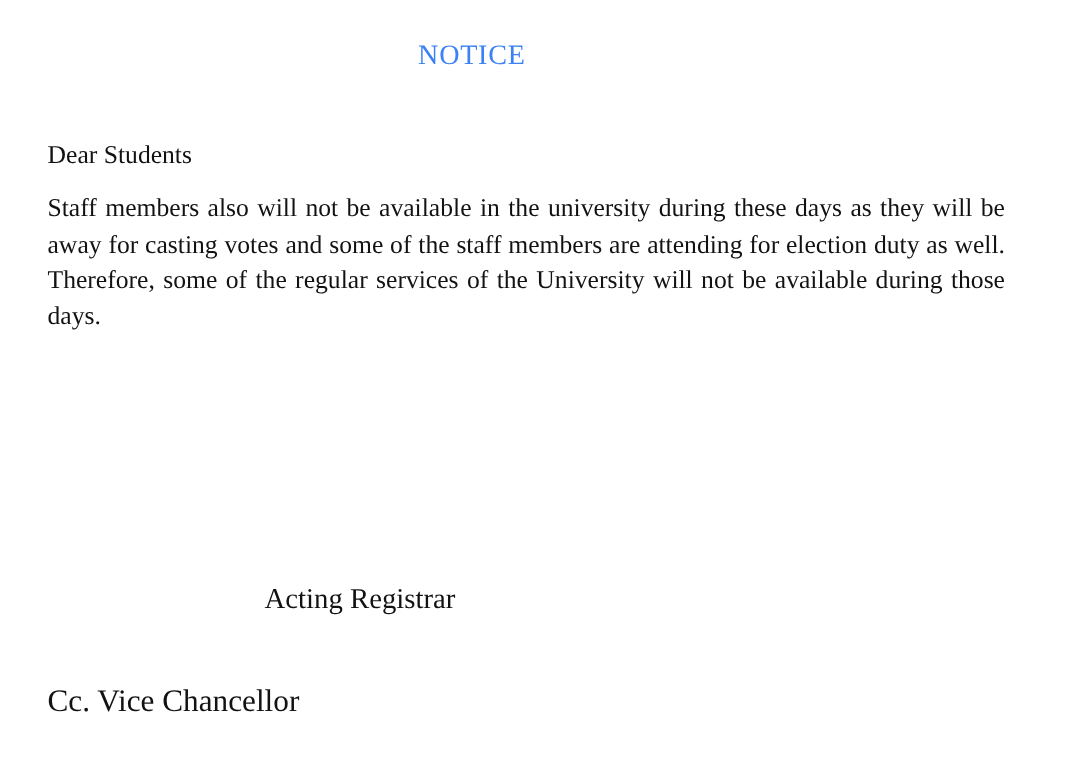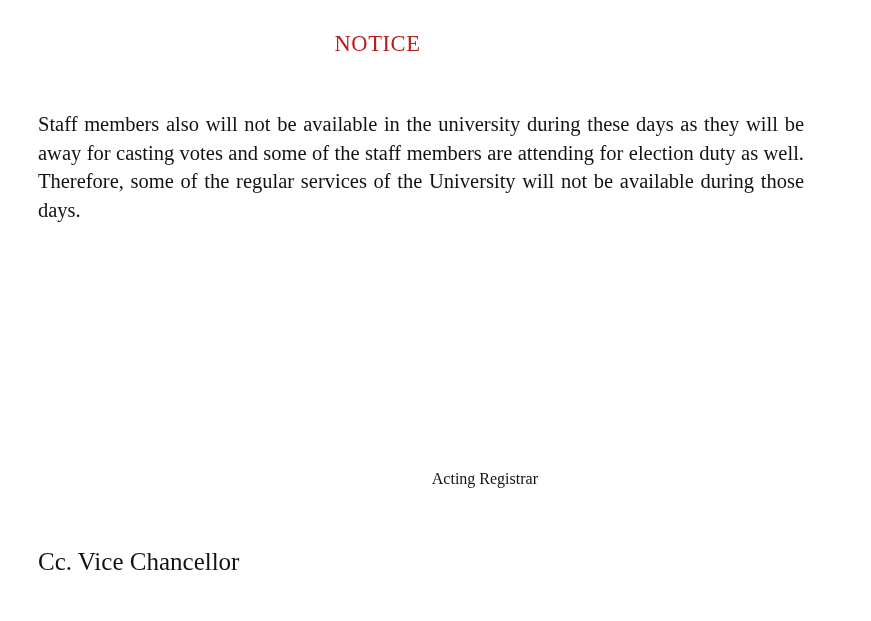--- a/index.html
+++ b/index.html
@@ -29,21 +29,21 @@
   .notice-title {
     position: absolute;
     left: 0;
     top: 30px;
     width: 755px;           
     text-align: center;
     font-size: 22.5px;
     font-weight: 400;
     letter-spacing: 0.6px;
     line-height: 1.25;
-    color: #b91c1c;
+    color: #3b82f6;
     margin: 0;
   }
 
   
   .body-col {
     position: absolute;
     left: 38px;
     top: 110px;
     width: 766px;
   }
@@ -68,24 +68,24 @@
   }
 
   
   .signoff {
     position: absolute;
     left: 38px;
     top: 465px;
     width: 500px;
   }
   .signoff-line {
-    font-size: 16px;
+    font-size: 23px;
     line-height: 28px;
     margin: 0;
-    text-align: right;
+    text-align: center;
   }
   .cc-line {
     position: absolute;
     left: 38px;
     top: 548px;
     width: 500px;
     font-size: 25px;
     line-height: 28px;
     margin: 0;
     text-align: left;
@@ -93,20 +93,21 @@
 </style>
 </head>
 <body>
 
 <div class="page">
 
   <h1 class="notice-title">NOTICE</h1>
 
   <div class="body-col">
 
+    <p class="salutation">Dear Students</p>
 
 
     <p class="para">Staff members also will not be available in the university during these days as they will be away for casting votes and some of the staff members are attending for election duty as well. Therefore, some of the regular services of the University will not be available during those days.</p>
 
   </div>
 
   <div class="signoff">
     <p class="signoff-line">Acting Registrar</p>
   </div>
 

